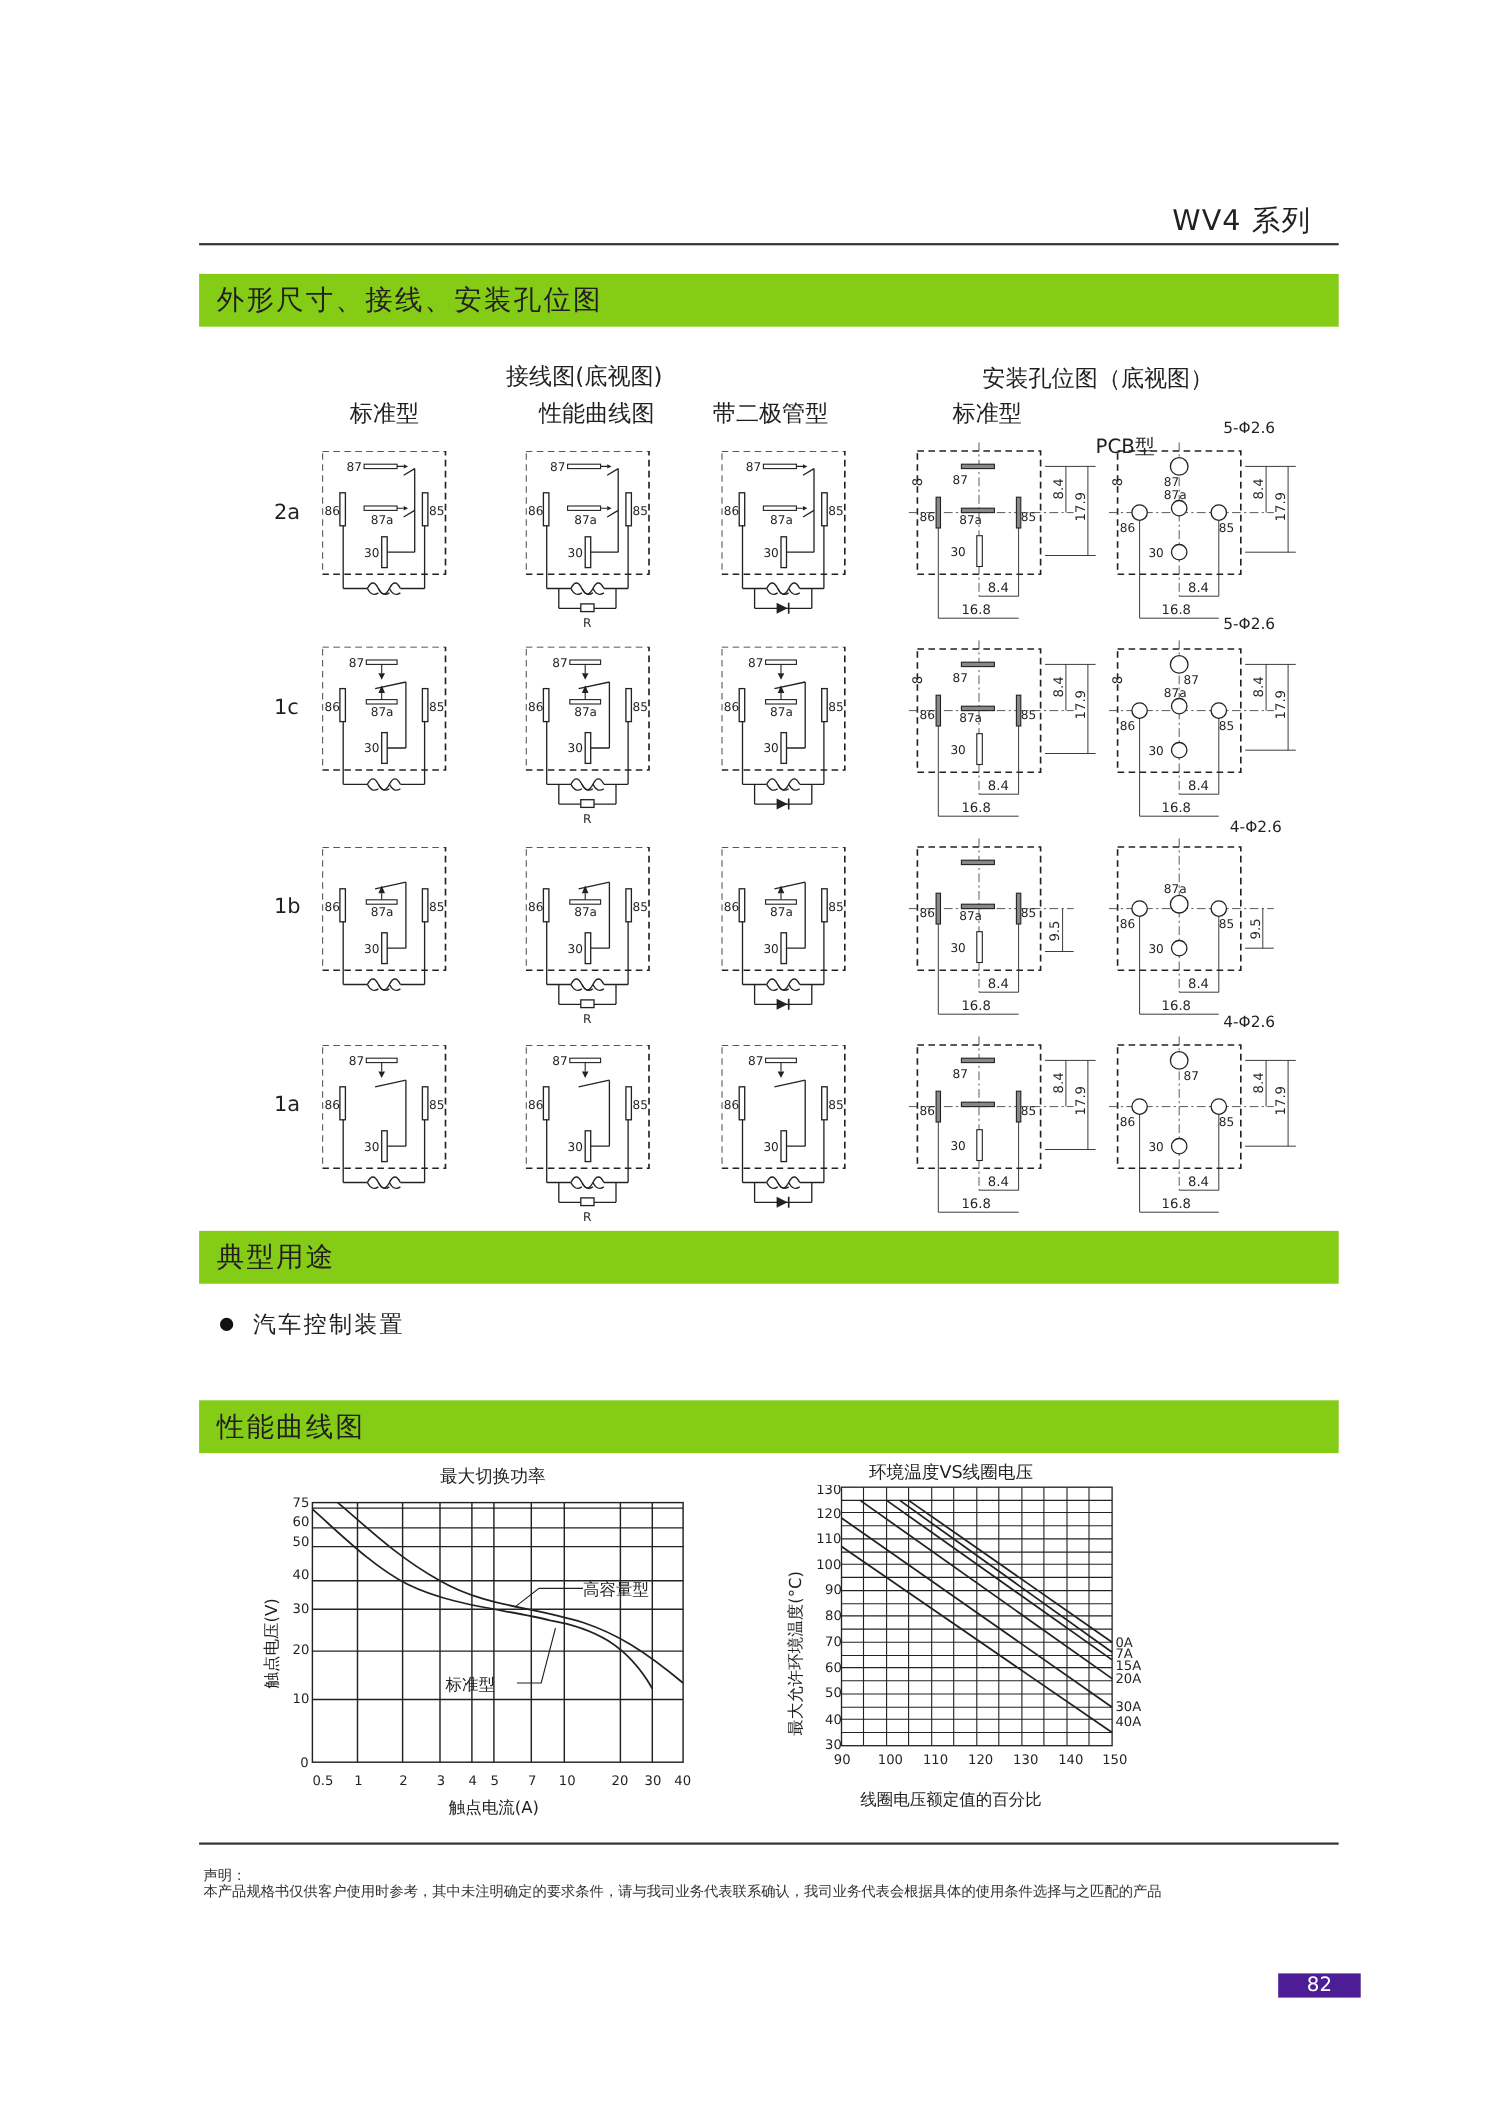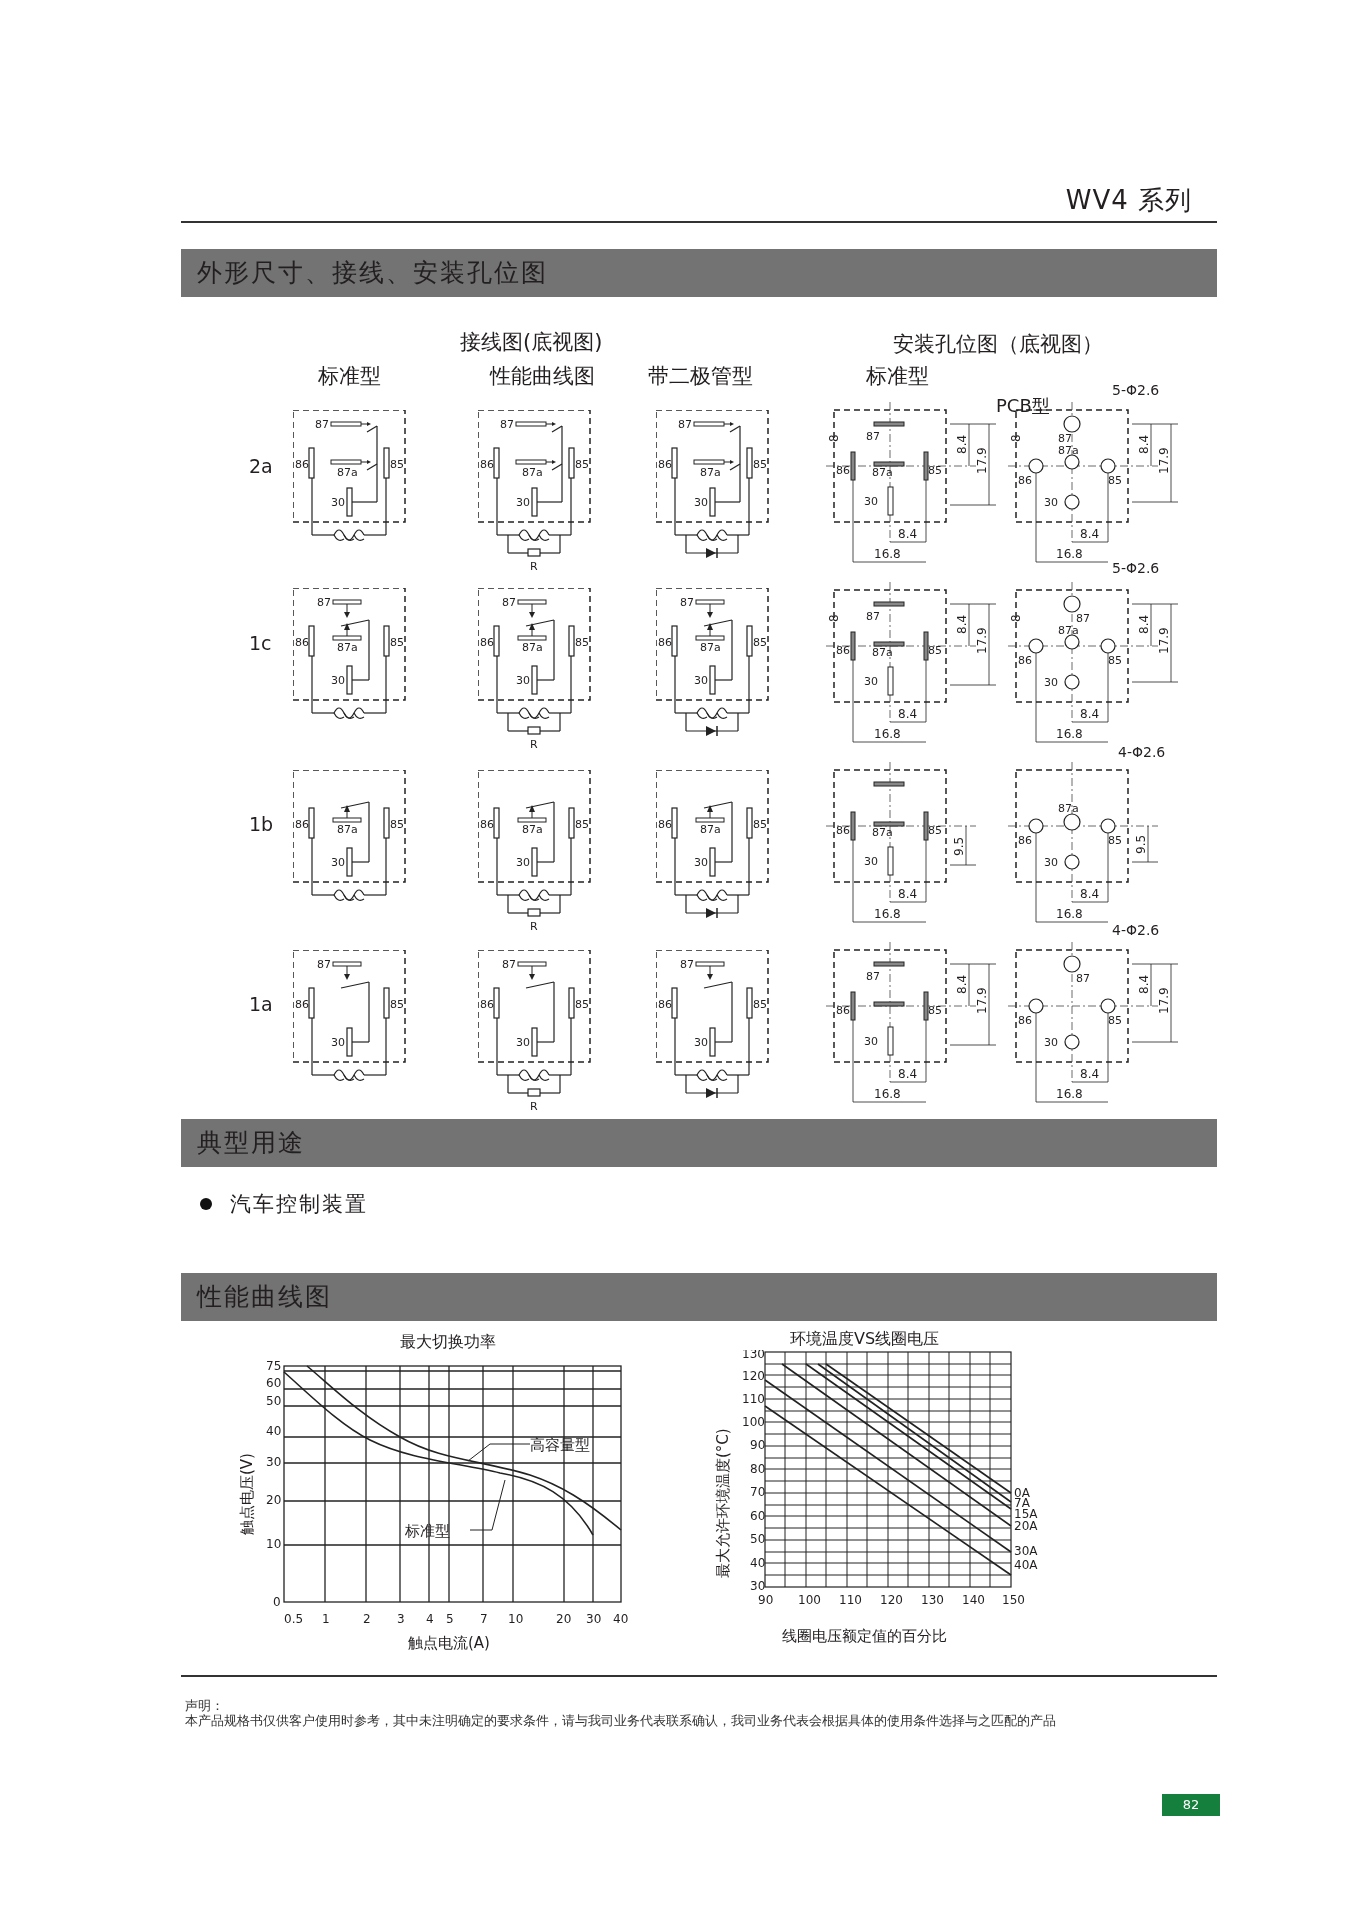--- a/index.html
+++ b/index.html
@@ -1,29 +1,29 @@
 <!DOCTYPE html>
 <html><head>
 <meta charset="utf-8">
 <style>
   html, body { margin:0; padding:0; background:#ffffff; }
   body { width:1357px; height:1920px; position:relative; font-family:"DejaVu Sans", sans-serif; color:#231f20; overflow:hidden; }
   .series-title { position:absolute; right:165px; top:183px; font-size:26px; letter-spacing:1px; }
   .top-rule { position:absolute; left:181px; top:221px; width:1036px; height:2px; background:#333; }
-  .sec-header { position:absolute; left:181px; width:1036px; height:48px; background:#737373; font-size:25px; line-height:48px; padding-left:16px; box-sizing:border-box; letter-spacing:2px; }
+  .sec-header { position:absolute; left:181px; width:1036px; height:48px; background:#84cc16; font-size:25px; line-height:48px; padding-left:16px; box-sizing:border-box; letter-spacing:2px; }
   .lbl { position:absolute; font-size:21px; white-space:nowrap; }
   .lbl-sm { position:absolute; font-size:18px; white-space:nowrap; }
   .rowlbl { position:absolute; font-size:19px; }
   .diag { position:absolute; }
   .bullet-item { position:absolute; left:200px; top:1190px; font-size:21px; display:flex; align-items:center; gap:18px; letter-spacing:2px; }
   .bullet-dot { width:12px; height:12px; border-radius:50%; background:#111; }
   .chart-title { position:absolute; font-size:16px; }
   .bottom-rule { position:absolute; left:181px; top:1675px; width:1036px; height:2px; background:#333; }
   .notice { position:absolute; left:185px; top:1698px; width:1010px; font-family:"DejaVu Serif", serif; font-size:13px; line-height:15px; color:#333; }
-  .page-num { position:absolute; left:1162px; top:1794px; width:58px; height:22px; background:#15803d; color:#fff; font-size:13px; text-align:center; line-height:22px; }
+  .page-num { position:absolute; left:1162px; top:1794px; width:75px; height:22px; background:#4c1d95; color:#fff; font-size:18px; text-align:center; line-height:22px; }
   svg text { font-family:"DejaVu Sans", sans-serif; fill:#231f20; }
 </style>
 </head>
 <body>
 
 <div class="series-title">WV4 系列</div>
 <div class="top-rule"></div>
 
 <div class="sec-header" style="top:249px;">外形尺寸、接线、安装孔位图</div>
 

